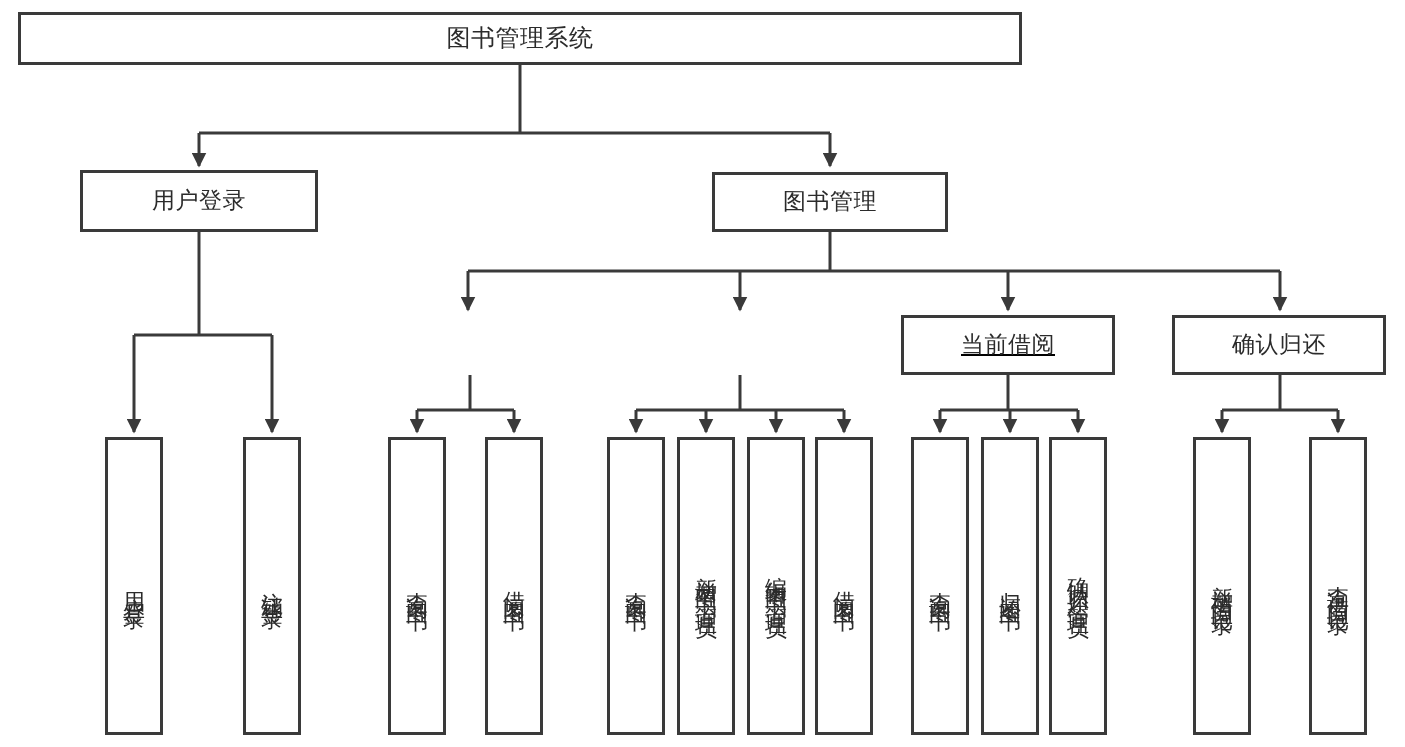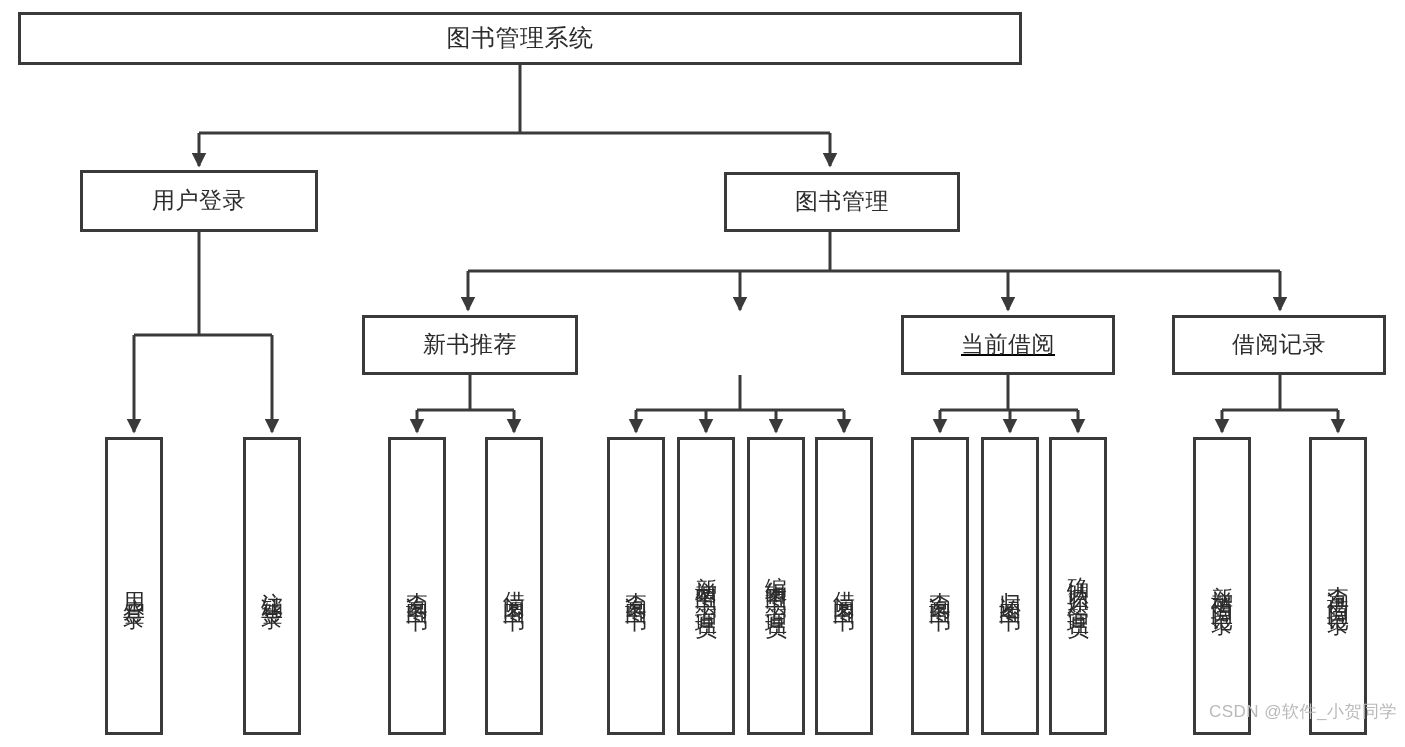--- a/index.html
+++ b/index.html
@@ -128,32 +128,29 @@
     </g>
   </svg>
 
   <div class="node root horizontal" style="left:18px; top:12px; width:1004px; height:53px;">
     <span class="node-label">图书管理系统</span>
   </div>
 
   <div class="node horizontal" style="left:80px; top:170px; width:238px; height:62px;">
     <span class="node-label">用户登录</span>
   </div>
-  <div class="node horizontal" style="left:712px; top:172px; width:236px; height:60px;margin-left:12px;">
+  <div class="node horizontal" style="left:712px; top:172px; width:236px; height:60px;">
     <span class="node-label">图书管理</span>
   </div>
 
-  <div class="node horizontal" style="left:362px; top:315px; width:216px; height:60px;">
-    <span class="node-label">新书推荐</span>
-  </div>
   <div class="node horizontal" style="left:901px; top:315px; width:214px; height:60px;text-decoration:underline;">
     <span class="node-label">当前借阅</span>
   </div>
   <div class="node horizontal" style="left:1172px; top:315px; width:214px; height:60px;">
-    <span class="node-label">借阅记录</span>
+    <span class="node-label">确认归还</span>
   </div>
 
   <div class="node vertical" style="left:105px; top:437px; width:58px; height:298px;">
     <span class="node-label">用户登录</span>
   </div>
   <div class="node vertical" style="left:243px; top:437px; width:58px; height:298px;">
     <span class="node-label">注销登录</span>
   </div>
 
   <div class="node vertical" style="left:388px; top:437px; width:58px; height:298px;">
@@ -186,15 +183,14 @@
     <span class="node-label">确认归还（管理员）</span>
   </div>
 
   <div class="node vertical" style="left:1193px; top:437px; width:58px; height:298px;">
     <span class="node-label">新增借阅记录</span>
   </div>
   <div class="node vertical" style="left:1309px; top:437px; width:58px; height:298px;">
     <span class="node-label">查询借阅记录</span>
   </div>
 
-  <div id="watermark">CSDN @软件_小贺同学</div>
 
 </div>
 
 </body></html>

